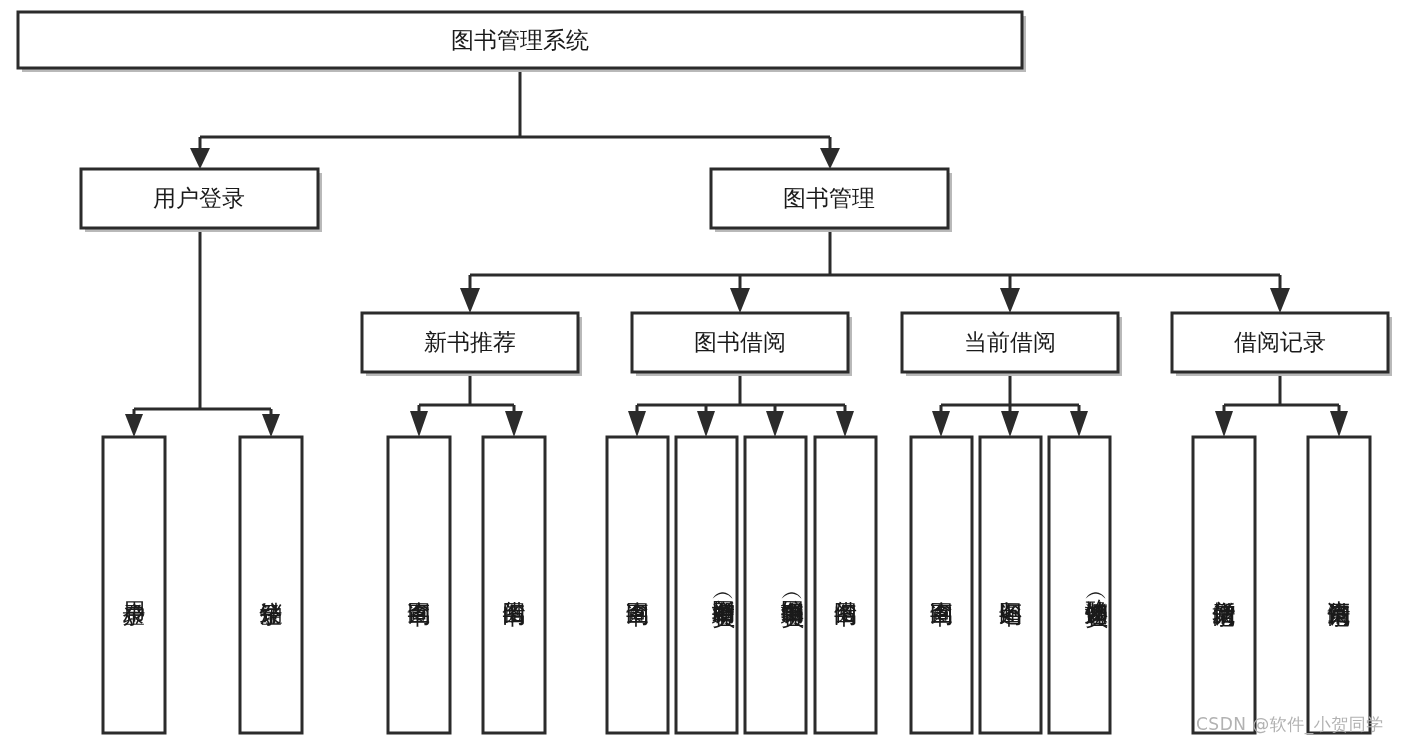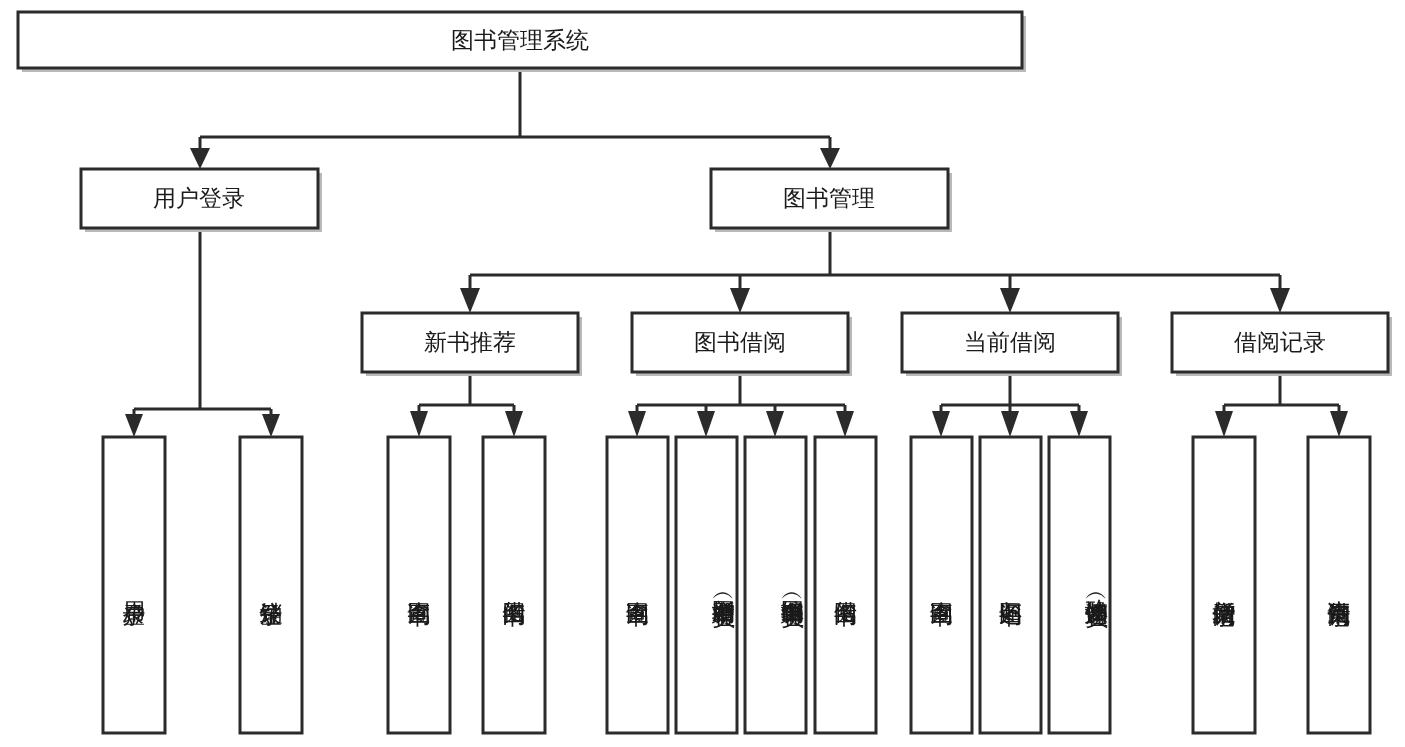--- a/index.html
+++ b/index.html
@@ -206,13 +206,14 @@
   <div class="leaf-label-wrap" style="left:745px; top:437px; width:61px; height:296px; align-items:flex-start;">编辑图书（管理员）</div>
   <div class="leaf-label-wrap" style="left:815px; top:437px; width:61px; height:296px;">借阅图书</div>
 
   <div class="leaf-label-wrap" style="left:911px; top:437px; width:61px; height:296px;">查询图书</div>
   <div class="leaf-label-wrap" style="left:980px; top:437px; width:61px; height:296px;">归还图书</div>
   <div class="leaf-label-wrap" style="left:1049px; top:437px; width:61px; height:296px; align-items:flex-start;">确认归还（管理员）</div>
 
   <div class="leaf-label-wrap" style="left:1193px; top:437px; width:62px; height:296px;">新增借阅记录</div>
   <div class="leaf-label-wrap" style="left:1308px; top:437px; width:62px; height:296px;">查询借阅记录</div>
 
+  <div class="watermark">CSDN @软件_小贺同学</div>
 </div>
 
 </body></html>

